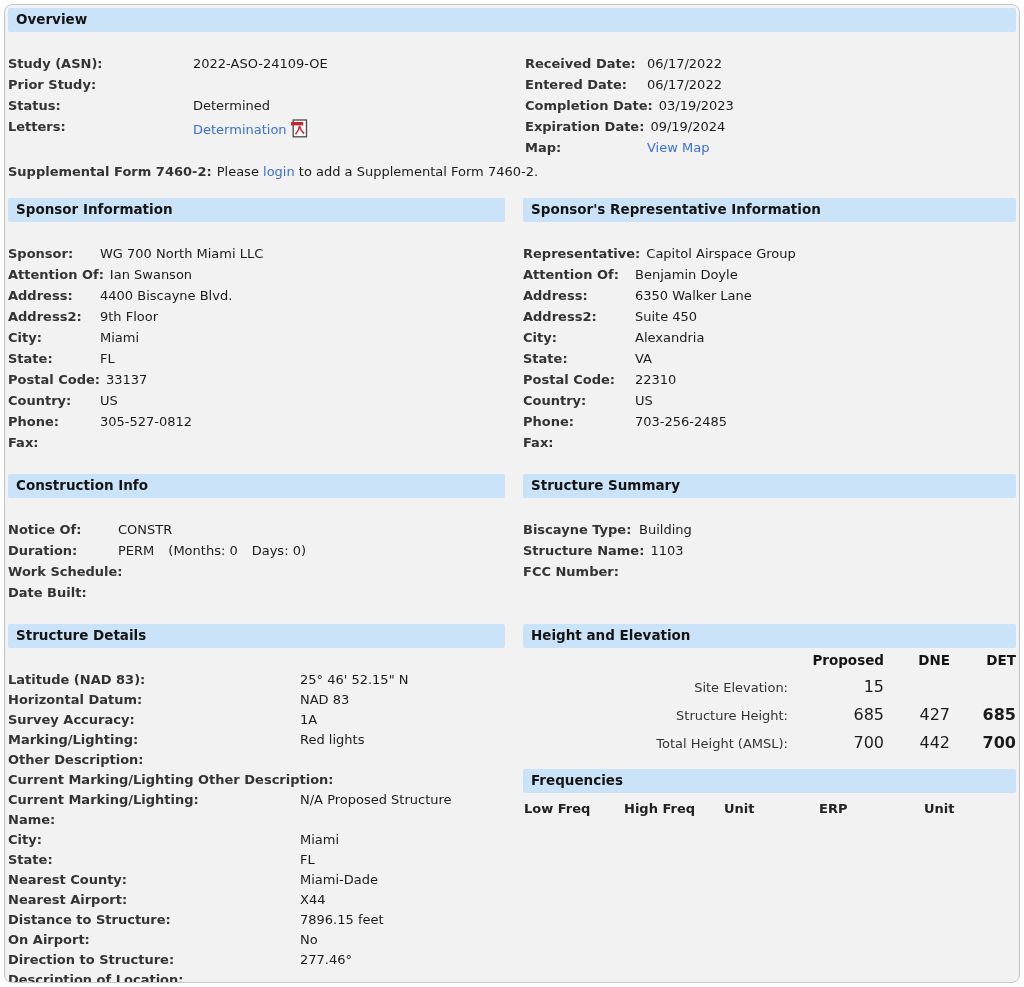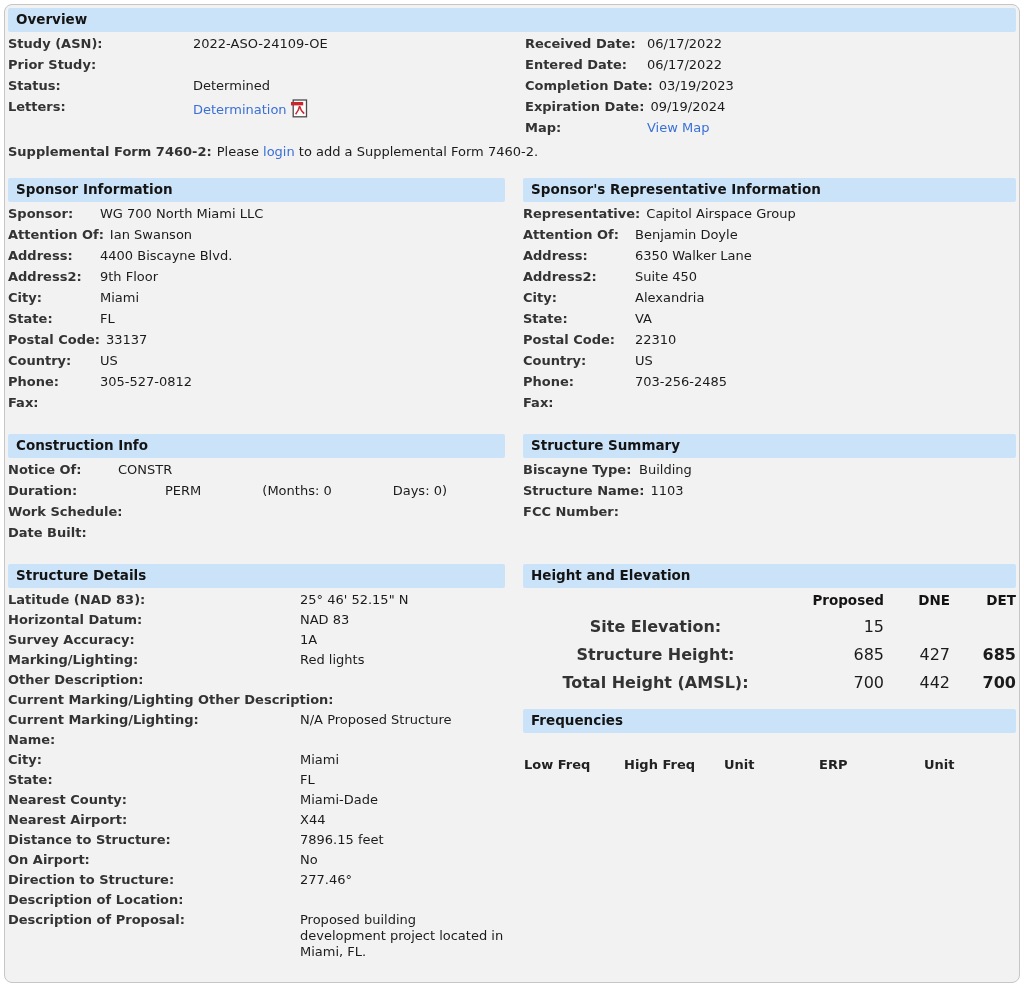--- a/index.html
+++ b/index.html
@@ -21,25 +21,25 @@
   .frame{
     margin:4px;height:979px;border:1px solid var(--frame-border);
     border-radius:8px;background:var(--panel-bg);
     padding:3px;overflow:hidden;
   }
   .sec-header{
     background:var(--header-bg);
     font-weight:700;font-size:13.5px;color:#141414;
     padding:4px 20px 5px 8px;line-height:15px;border-radius:2px;
   }
-  .rows{padding-top:4px;}
+  .rows{padding-top:24px;}
   .row{display:flex;align-items:flex-start;margin-bottom:5px;line-height:16px;}
   .lab{font-weight:700;color:var(--label-color);white-space:nowrap;min-width:var(--labw,100px);padding-right:6px;}
   .val{color:var(--value-color);}
-  .part{display:inline-block;margin-right:14px;margin-left:47px;}
+  .part{display:inline-block;margin-right:14px;}
   a.link{color:var(--link-color);text-decoration:none;cursor:pointer;}
   .pdf-ic{vertical-align:-4px;margin-left:3px;}
 
   
   .ov-grid{display:grid;grid-template-columns:517px 1fr;}
   .ov-left{--labw:185px;}
   .ov-right{--labw:122px;}
   .suppl{margin-top:2px;line-height:17px;}
   .suppl .lab{min-width:0;padding-right:5px;}
   .overview-sec{margin-bottom:18px;}
@@ -51,27 +51,27 @@
   .constr-rows{--labw:110px;}
   .summary-rows{--labw:116px;}
   .details-rows{--labw:292px;}
   .details-rows .row{margin-bottom:4px;}
   .details-rows .val{max-width:215px;}
 
   
   .he{padding-top:0;}
   .he-row{display:grid;grid-template-columns:1fr 96px 66px 66px;align-items:baseline;padding:4px 0 5px 0;}
   .he-cell{text-align:right;font-size:16px;}
-  .he-lab{font-weight:700;color:var(--label-color);text-align:center;font-size:16px;}
+  .he-lab{font-weight:400;color:var(--label-color);text-align:right;font-size:13px;}
   .he-colhead{font-weight:700;color:#141414;font-size:13.5px;}
   .he-det{font-weight:700;}
 
   
   .freq-sec{margin-top:12px;}
-  .freq-cols{display:grid;grid-template-columns:100px 100px 95px 105px 1fr;padding:24px 0 0 1px;}
+  .freq-cols{display:grid;grid-template-columns:100px 100px 95px 105px 1fr;padding:8px 0 0 1px;}
   .freq-col{font-weight:700;color:#222;}
 </style>
 </head>
 <body>
 
 <div class="frame">
 
   <section class="overview-sec">
     <div class="sec-header">Overview</div>
     <div class="ov-grid">

